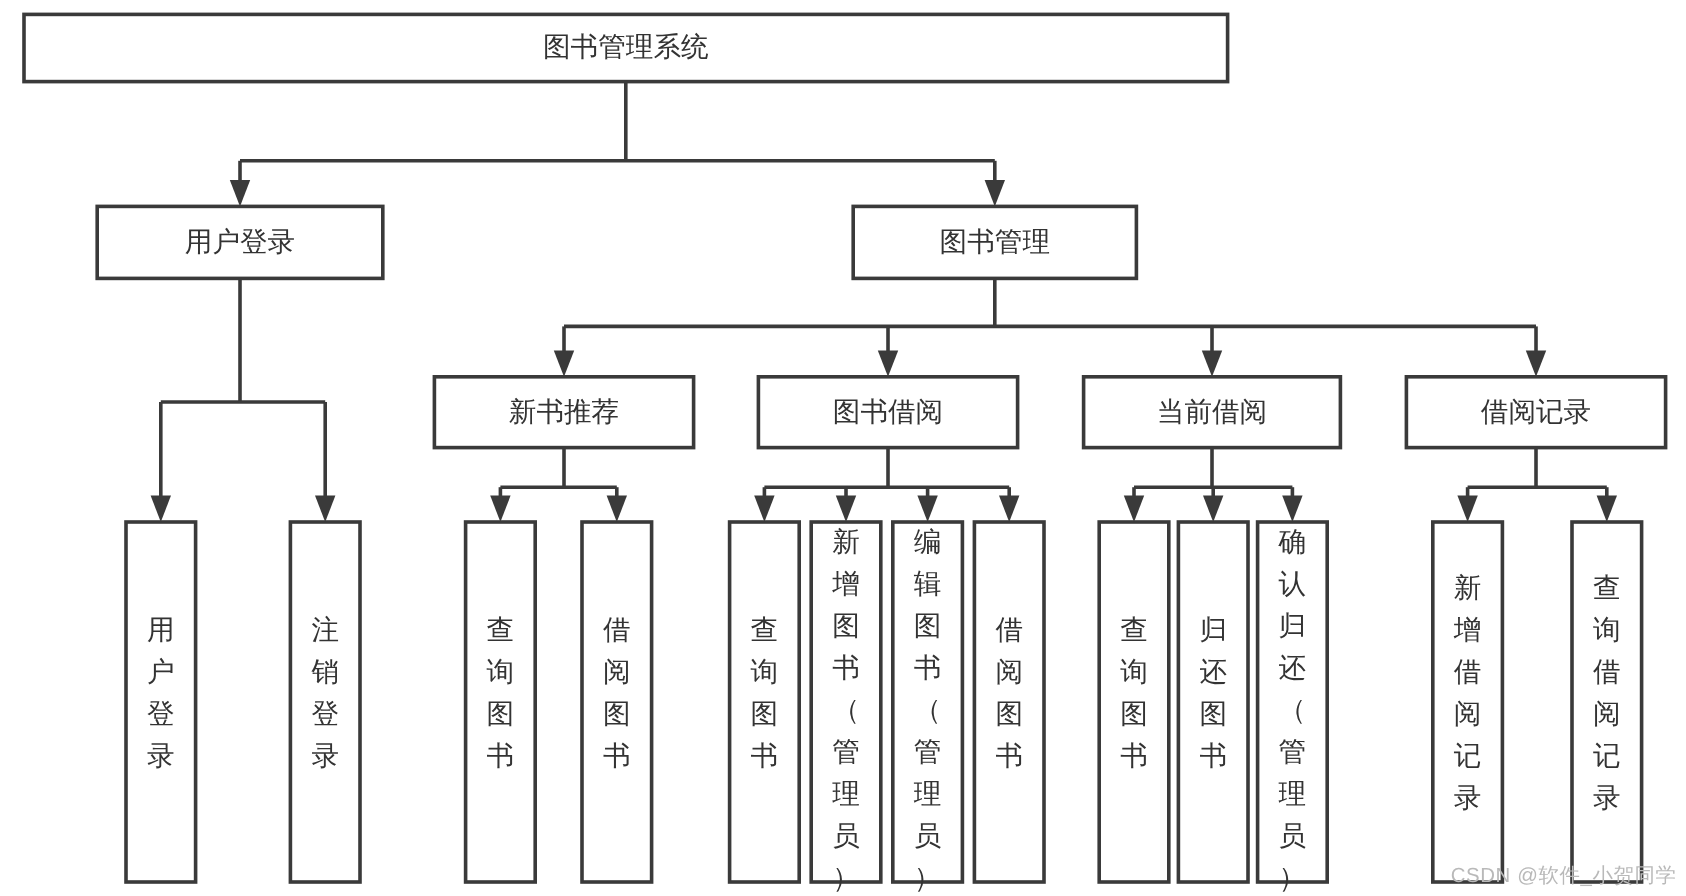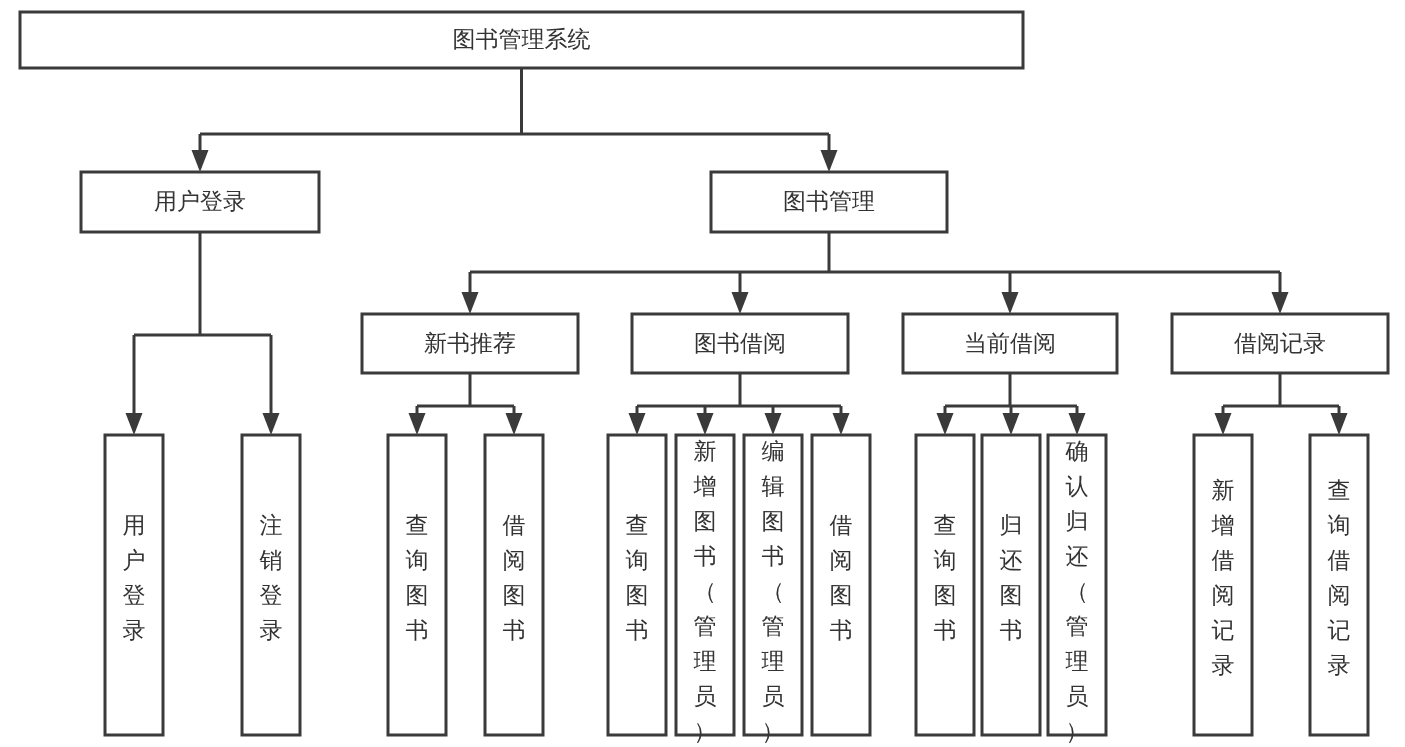--- a/index.html
+++ b/index.html
@@ -200,13 +200,14 @@
         <g>
           <rect x="1194" y="435" width="58" height="300" class="node-rect"></rect>
           <text x="1223" y="0" class="node-label-vertical"><tspan x="1223" y="497.5">新</tspan><tspan x="1223" y="532.5">增</tspan><tspan x="1223" y="567.5">借</tspan><tspan x="1223" y="602.5">阅</tspan><tspan x="1223" y="637.5">记</tspan><tspan x="1223" y="672.5">录</tspan></text>
         </g>
         <g>
           <rect x="1310" y="435" width="58" height="300" class="node-rect"></rect>
           <text x="1339" y="0" class="node-label-vertical"><tspan x="1339" y="497.5">查</tspan><tspan x="1339" y="532.5">询</tspan><tspan x="1339" y="567.5">借</tspan><tspan x="1339" y="602.5">阅</tspan><tspan x="1339" y="637.5">记</tspan><tspan x="1339" y="672.5">录</tspan></text>
         </g>
       </g>
   </svg>
+  <div class="watermark">CSDN @软件_小贺同学</div>
 </div>
 
 </body></html>

